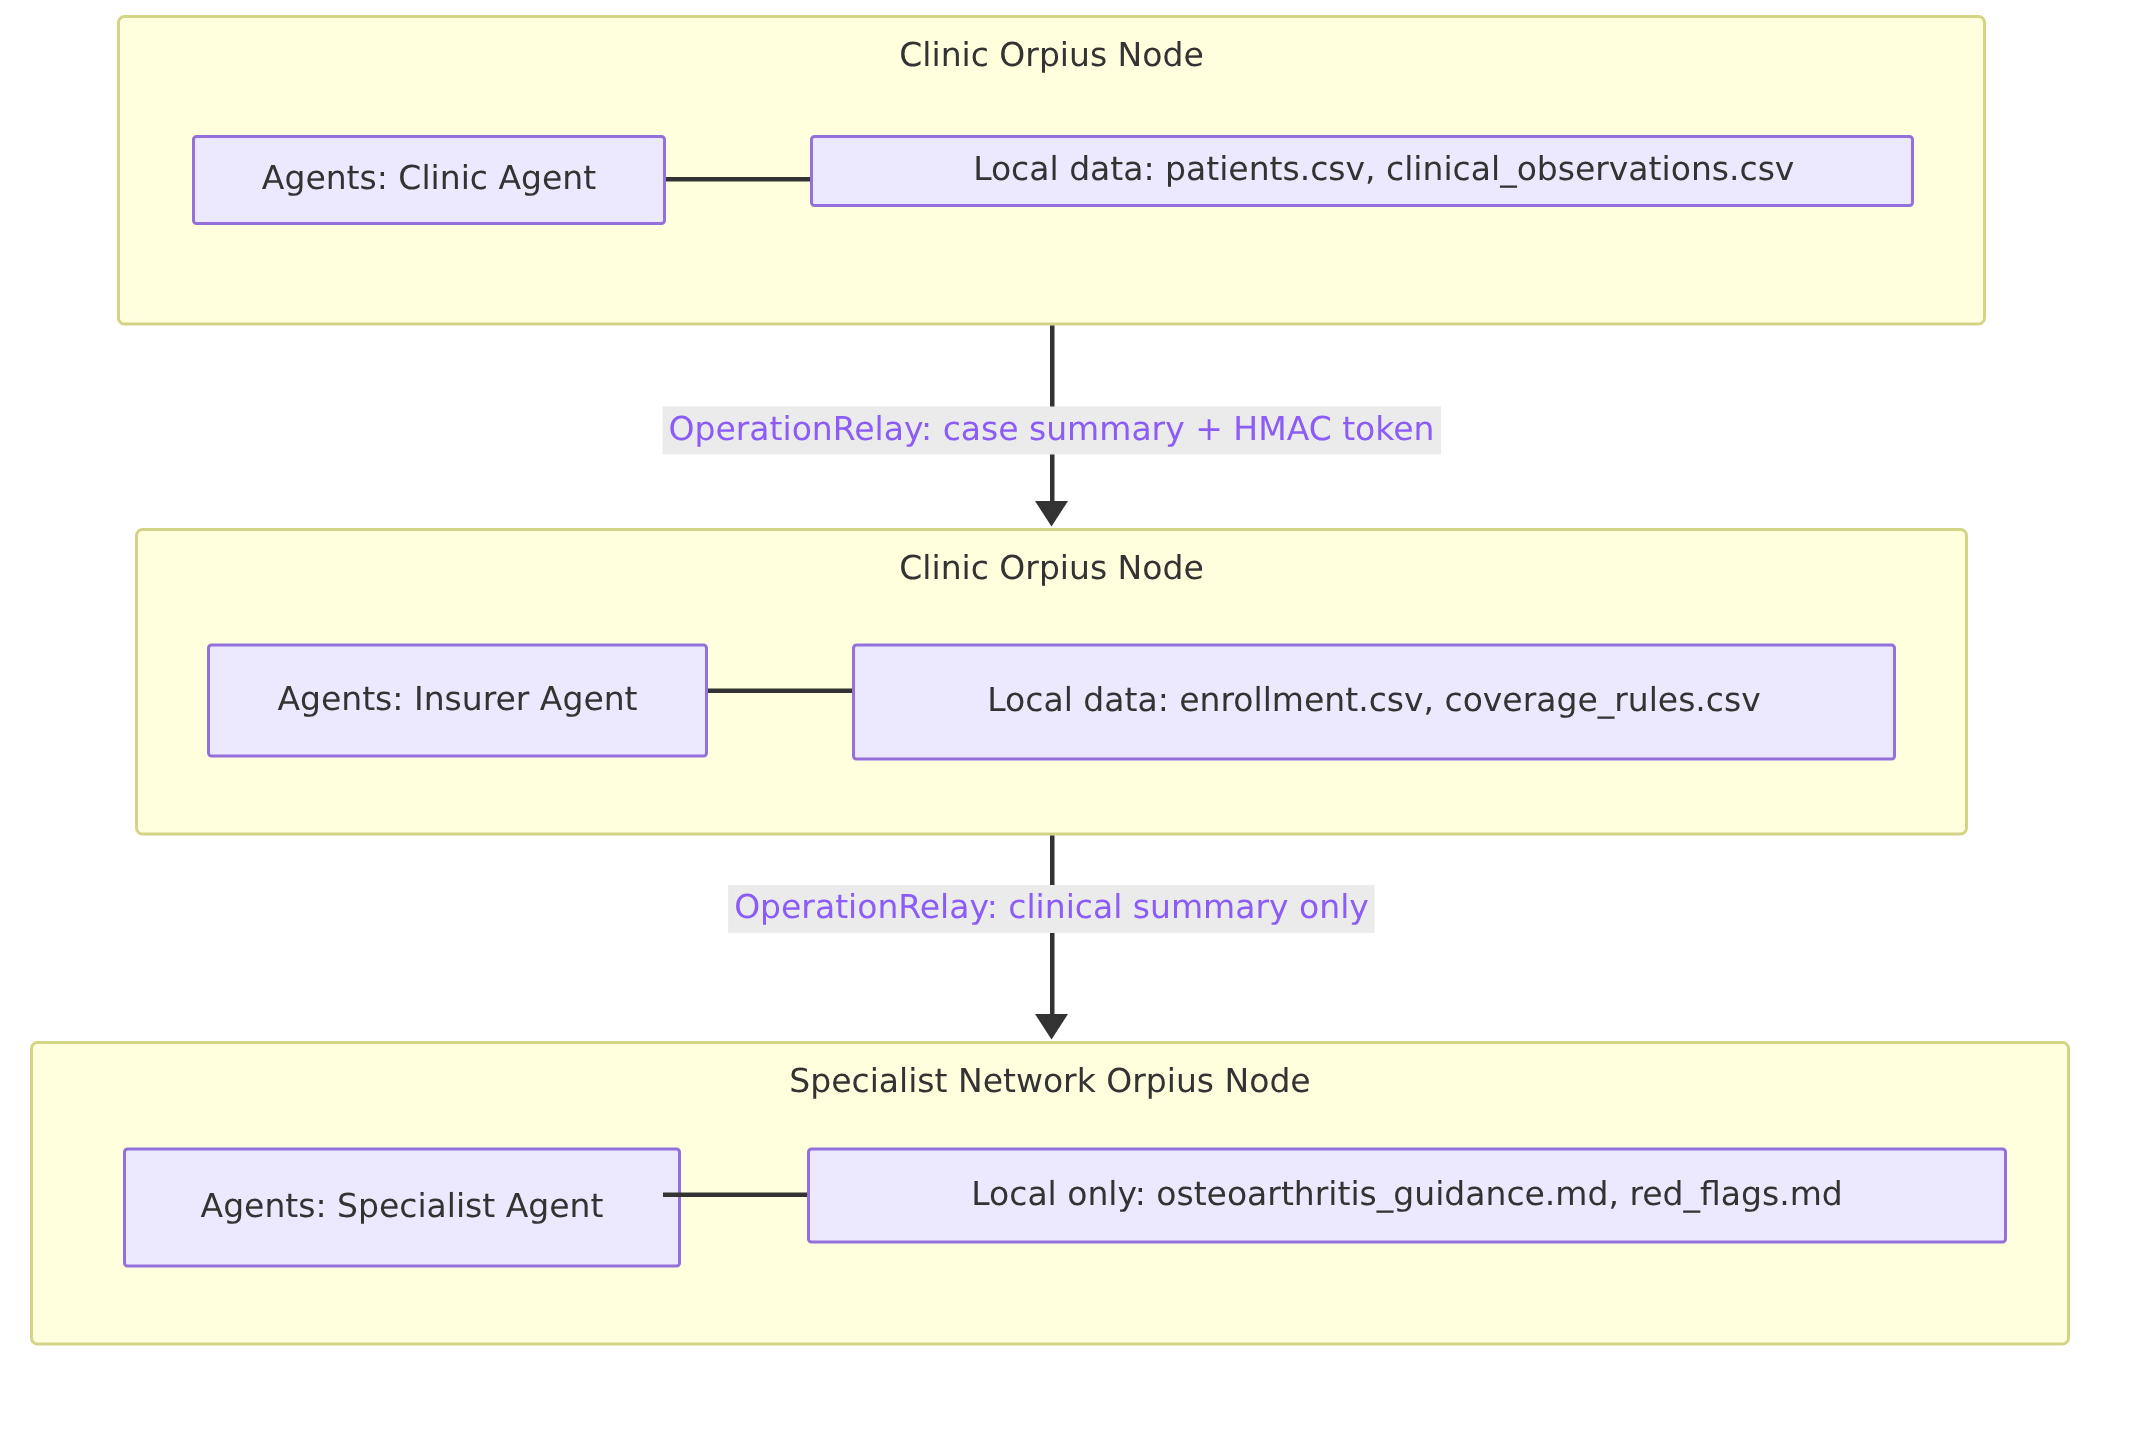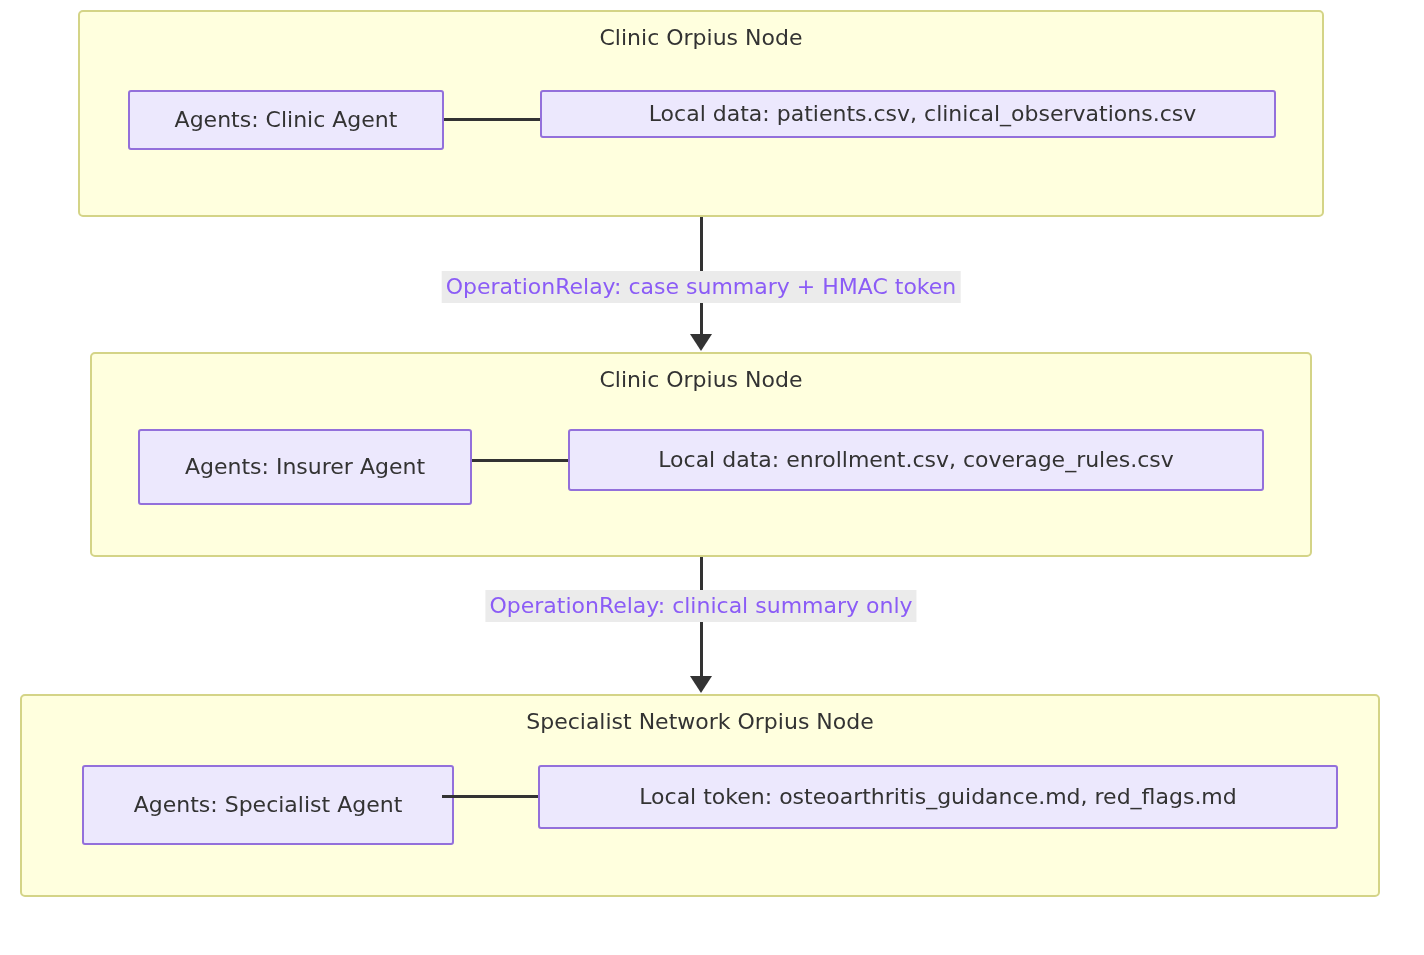--- a/index.html
+++ b/index.html
@@ -114,33 +114,33 @@
   <div class="relay-line" style="left:700px; top:217px; height:117px;"></div>
   <div class="relay-head" style="left:690px; top:334px;"></div>
   <div class="relay-label" style="left:701px; top:271px;">OperationRelay: case summary + HMAC token</div>
 
   <div class="cluster" style="left:90px; top:352px; width:1222px; height:205px;">
     <div class="cluster-title">Clinic Orpius Node</div>
     <div class="node" style="left:46px; top:75px; width:334px; height:76px;">
       <span class="node-label">Agents: Insurer Agent</span>
     </div>
     <div class="connector" style="left:380px; top:105px; width:96px;"></div>
-    <div class="node" style="left:476px; top:75px; width:696px; height:62px;">
+    <div class="node" style="left:476px; top:75px; width:696px; height:78px;">
       <span class="node-label">Local data: enrollment.csv, coverage_rules.csv</span>
     </div>
   </div>
 
   <div class="relay-line" style="left:700px; top:557px; height:119px;"></div>
   <div class="relay-head" style="left:690px; top:676px;"></div>
   <div class="relay-label" style="left:701px; top:590px;">OperationRelay: clinical summary only</div>
 
   <div class="cluster" style="left:20px; top:694px; width:1360px; height:203px;">
     <div class="cluster-title">Specialist Network Orpius Node</div>
     <div class="node" style="left:60px; top:69px; width:372px; height:80px;">
       <span class="node-label">Agents: Specialist Agent</span>
     </div>
     <div class="connector" style="left:420px; top:99px; width:96px;"></div>
     <div class="node" style="left:516px; top:69px; width:800px; height:64px;">
-      <span class="node-label">Local token: osteoarthritis_guidance.md, red_flags.md</span>
+      <span class="node-label">Local only: osteoarthritis_guidance.md, red_flags.md</span>
     </div>
   </div>
 
 </div>
 
 </body></html>

